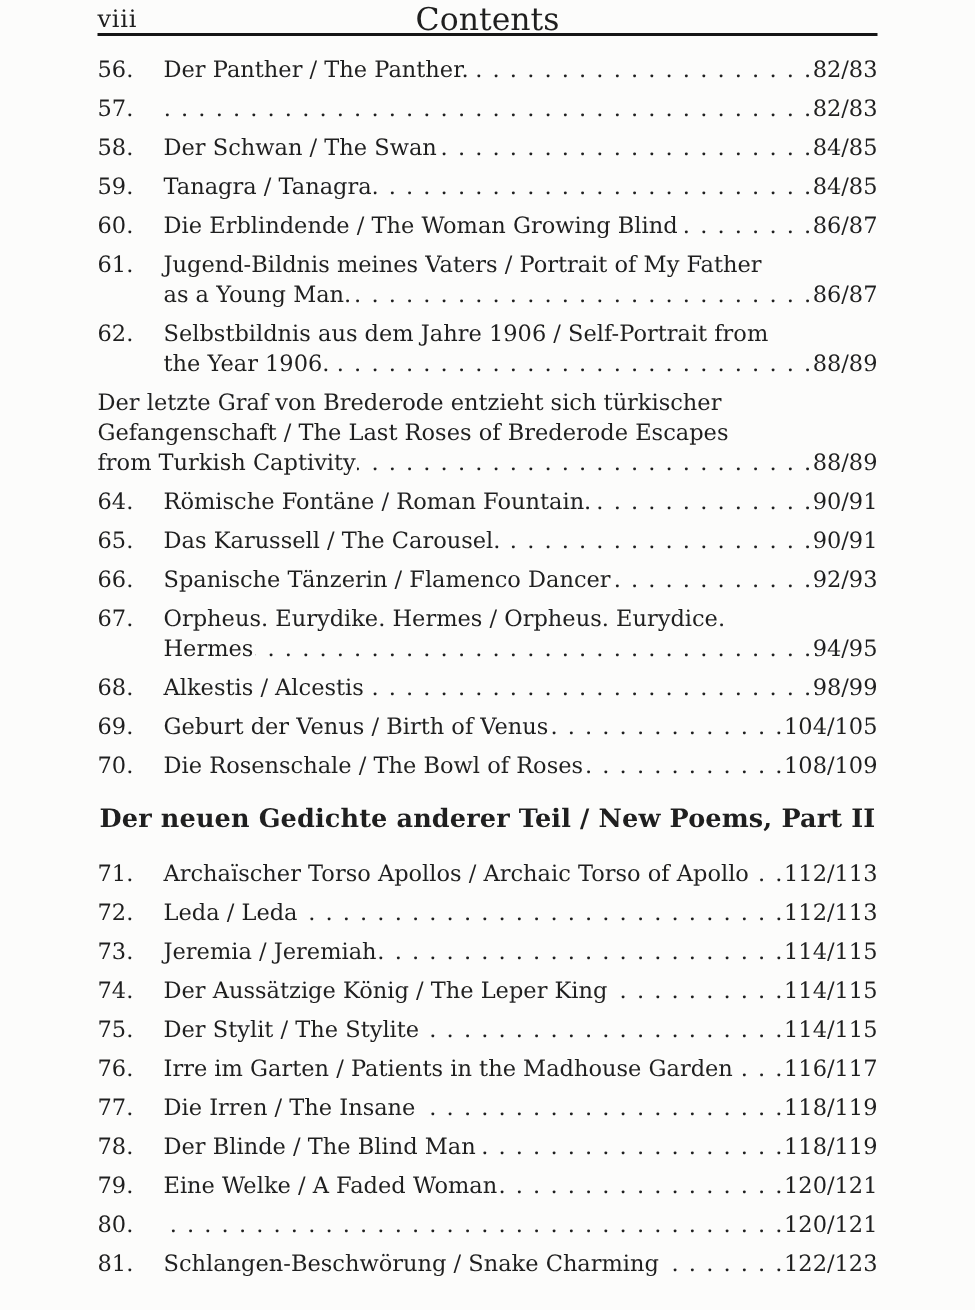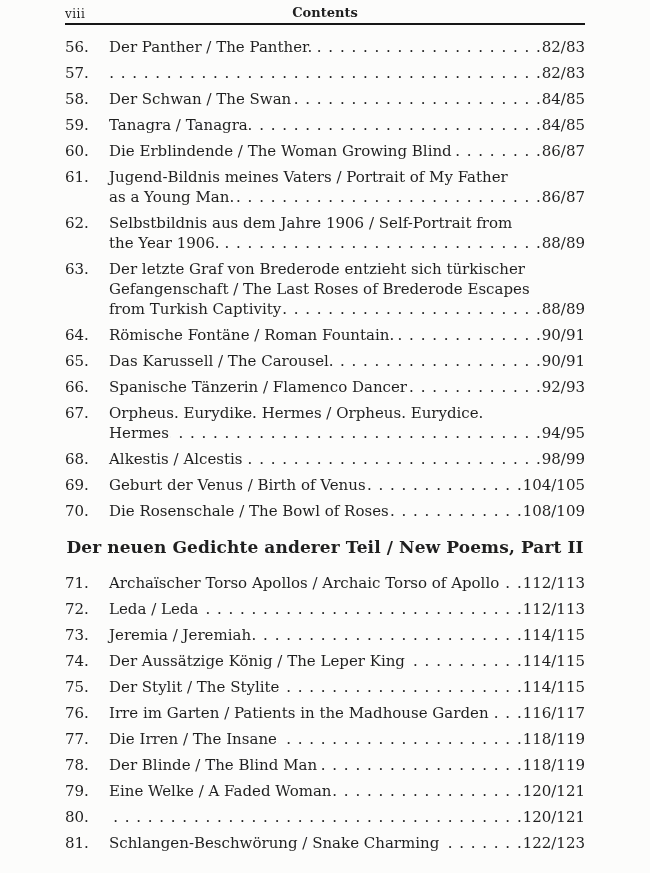--- a/index.html
+++ b/index.html
@@ -22,30 +22,29 @@
     height: 873px;
   }
   .header {
     position: relative;
     margin: 0 65px;
     padding-top: 4px;
     line-height: 18px;
     border-bottom: 2px solid var(--rule);
   }
   .folio {
-    font-size: 12px;
+    font-size: 16px;
     letter-spacing: 0.5px;
   }
   .header-title {
     position: absolute;
     left: 0; right: 0;
     top: 4px;
     text-align: center;
-    font-size: 13px;
-    font-weight: bold;
+    font-size: 21px;
   }
   .toc {
     margin: 0 65px;
     padding-top: 6px;
   }
   .part-heading {
     font-size: 17px;
     font-weight: bold;
     line-height: 22px;
     text-align: center;
@@ -175,21 +174,20 @@
           <div class="entry-line final">
             <span class="line-text">the Year 1906.</span>
             <span class="leader">
               <span class="dots">. . . . . . . . . . . . . . . . . . . . . . . . . . . . . . . . . . . . . . . . . . . . . . . . . . . . . . . . . . . . . . . . . . . . . . . . . . . . . . . . . . . . . . . . . .</span>
             </span>
             <span class="pages">88/89</span>
           </div>
         </div>
       </div>
       <div class="entry">
-        <span class="entry-num">63.</span>
         <div class="entry-body">
           <div class="entry-line">Der letzte Graf von Brederode entzieht sich türkischer</div>
           <div class="entry-line">Gefangenschaft / The Last Roses of Brederode Escapes</div>
           <div class="entry-line final">
             <span class="line-text">from Turkish Captivity</span>
             <span class="leader">
               <span class="dots">. . . . . . . . . . . . . . . . . . . . . . . . . . . . . . . . . . . . . . . . . . . . . . . . . . . . . . . . . . . . . . . . . . . . . . . . . . . . . . . . . . . . . . . . . .</span>
             </span>
             <span class="pages">88/89</span>
           </div>

